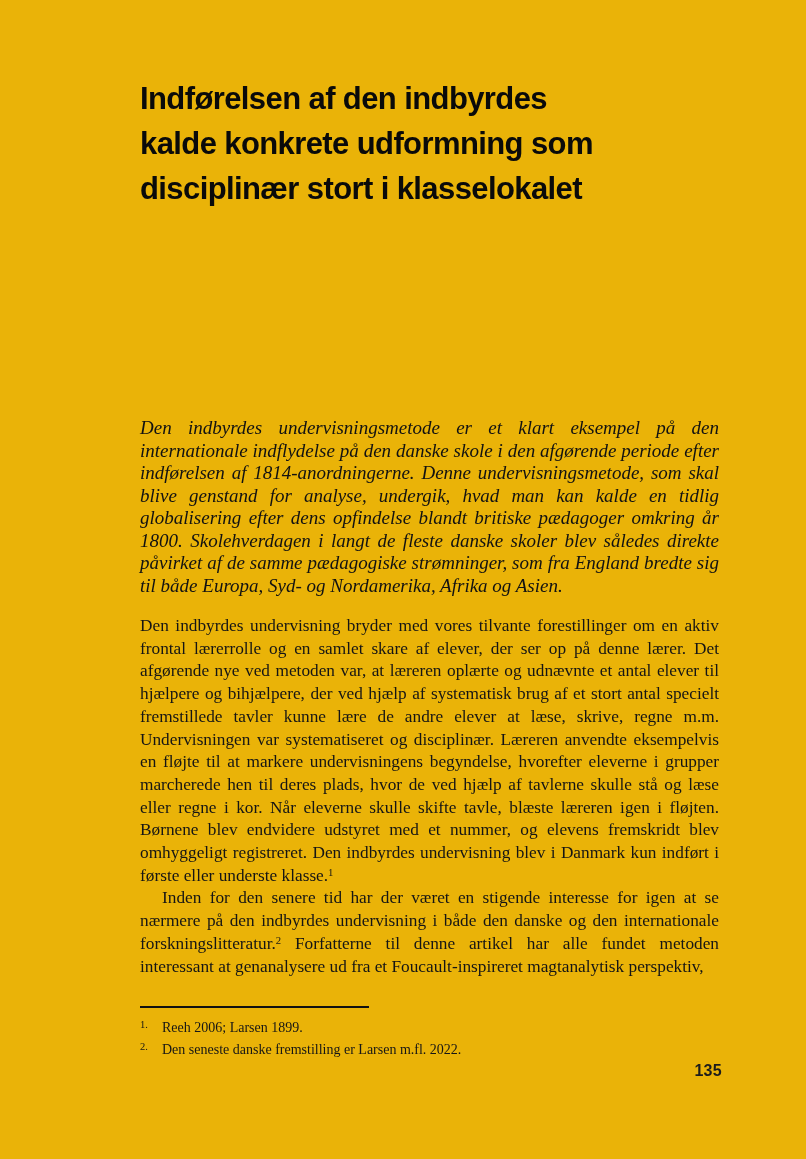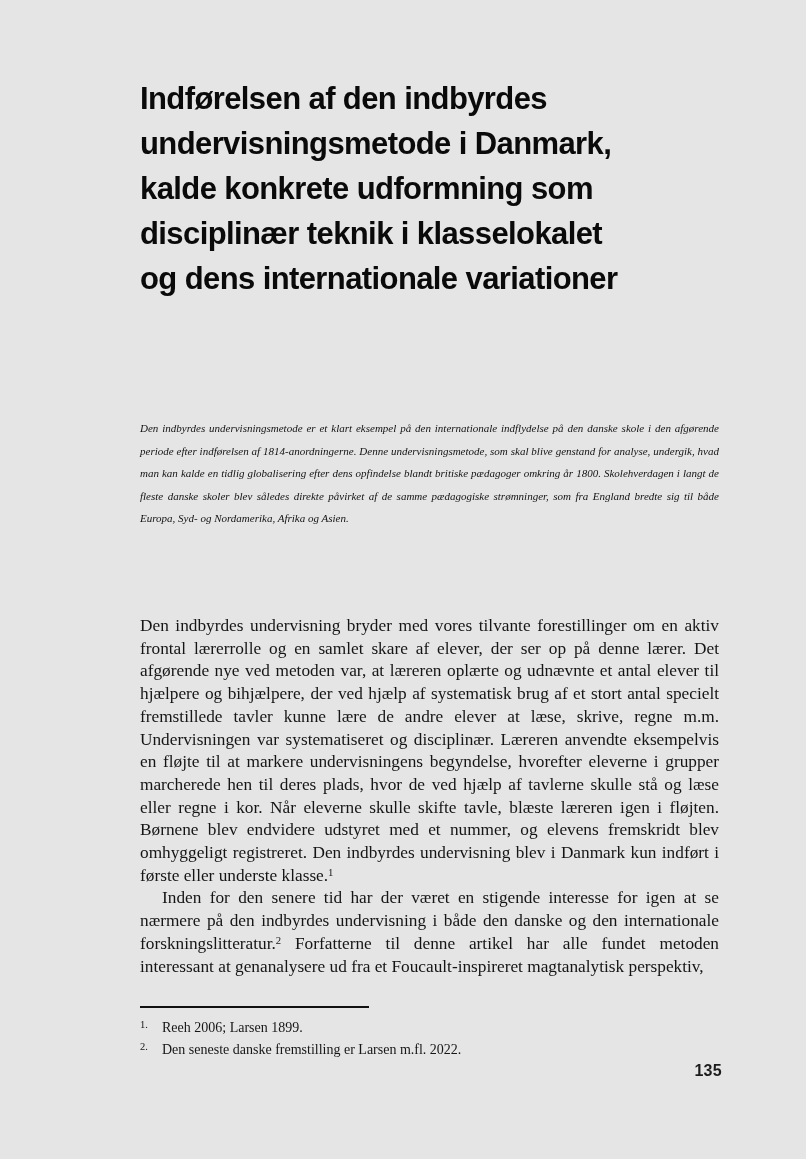--- a/index.html
+++ b/index.html
@@ -4,21 +4,21 @@
 <style>
   html, body {
     margin: 0;
     padding: 0;
     background: #ffffff;
   }
   .page {
     position: relative;
     width: 806px;
     height: 1159px;
-    background: #e5e5e5;
+    background: #eab308;
     overflow: hidden;
     font-family: "Liberation Serif", serif;
     color: #151515;
   }
   .content-col {
     position: absolute;
     left: 140px;
     width: 579px;
     margin-top: 20px;
   }
@@ -41,21 +41,21 @@
     font-style: italic;
     font-size: 17px;
     line-height: 22px;
     color: #121212;
   }
   
   .abstract {
     top: 417px;
     margin: 0;
     font-style: italic;
-    font-size: 11px;
+    font-size: 19px;
     line-height: 22.5px;
     text-align: justify;
     color: #121212;
   }
   
   .body-text {
     top: 595px;
   }
   .para {
     margin: 0;
@@ -111,24 +111,22 @@
     color: #1c1c1c;
   }
 </style>
 </head>
 <body>
 
 <div class="page">
 
   <h1 class="content-col title">
       <span class="title-line">Indførelsen af den indbyrdes</span>
-      <span class="title-line">undervisningsmetode i Danmark,</span>
       <span class="title-line">kalde konkrete udformning som</span>
-      <span class="title-line">disciplinær teknik i klasselokalet</span>
-      <span class="title-line">og dens internationale variationer</span>
+      <span class="title-line">disciplinær stort i klasselokalet</span>
     </h1>
 
 
   <p class="content-col abstract">Den indbyrdes undervisningsmetode er et klart eksempel på den internationale indflydelse på den danske skole i den afgørende periode efter indførelsen af 1814-anordningerne. Denne undervisningsmetode, som skal blive genstand for analyse, undergik, hvad man kan kalde en tidlig globalisering efter dens opfindelse blandt britiske pædagoger omkring år 1800. Skolehverdagen i langt de fleste danske skoler blev således direkte påvirket af de samme pædagogiske strømninger, som fra England bredte sig til både Europa, Syd- og Nordamerika, Afrika og Asien.</p>
 
   <div class="content-col body-text">
       <p class="para">Den indbyrdes undervisning bryder med vores tilvante forestillinger om en aktiv frontal lærerrolle og en samlet skare af elever, der ser op på denne lærer. Det afgørende nye ved metoden var, at læreren oplærte og udnævnte et antal elever til hjælpere og bihjælpere, der ved hjælp af systematisk brug af et stort antal specielt fremstillede tavler kunne lære de andre elever at læse, skrive, regne m.m. Undervisningen var systematiseret og disciplinær. Læreren anvendte eksempelvis en fløjte til at markere undervisningens begyndelse, hvorefter eleverne i grupper marcherede hen til deres plads, hvor de ved hjælp af tavlerne skulle stå og læse eller regne i kor. Når eleverne skulle skifte tavle, blæste læreren igen i fløjten. Børnene blev endvidere udstyret med et nummer, og elevens fremskridt blev omhyggeligt registreret. Den indbyrdes undervisning blev i Danmark kun indført i første eller underste klasse.<sup class="fnref">1</sup></p>
       <p class="para indent">Inden for den senere tid har der været en stigende interesse for igen at se nærmere på den indbyrdes undervisning i både den danske og den internationale forskningslitteratur.<sup class="fnref">2</sup> Forfatterne til denne artikel har alle fundet metoden interessant at genanalysere ud fra et Foucault-inspireret magtanalytisk perspektiv,</p>
     </div>
 

